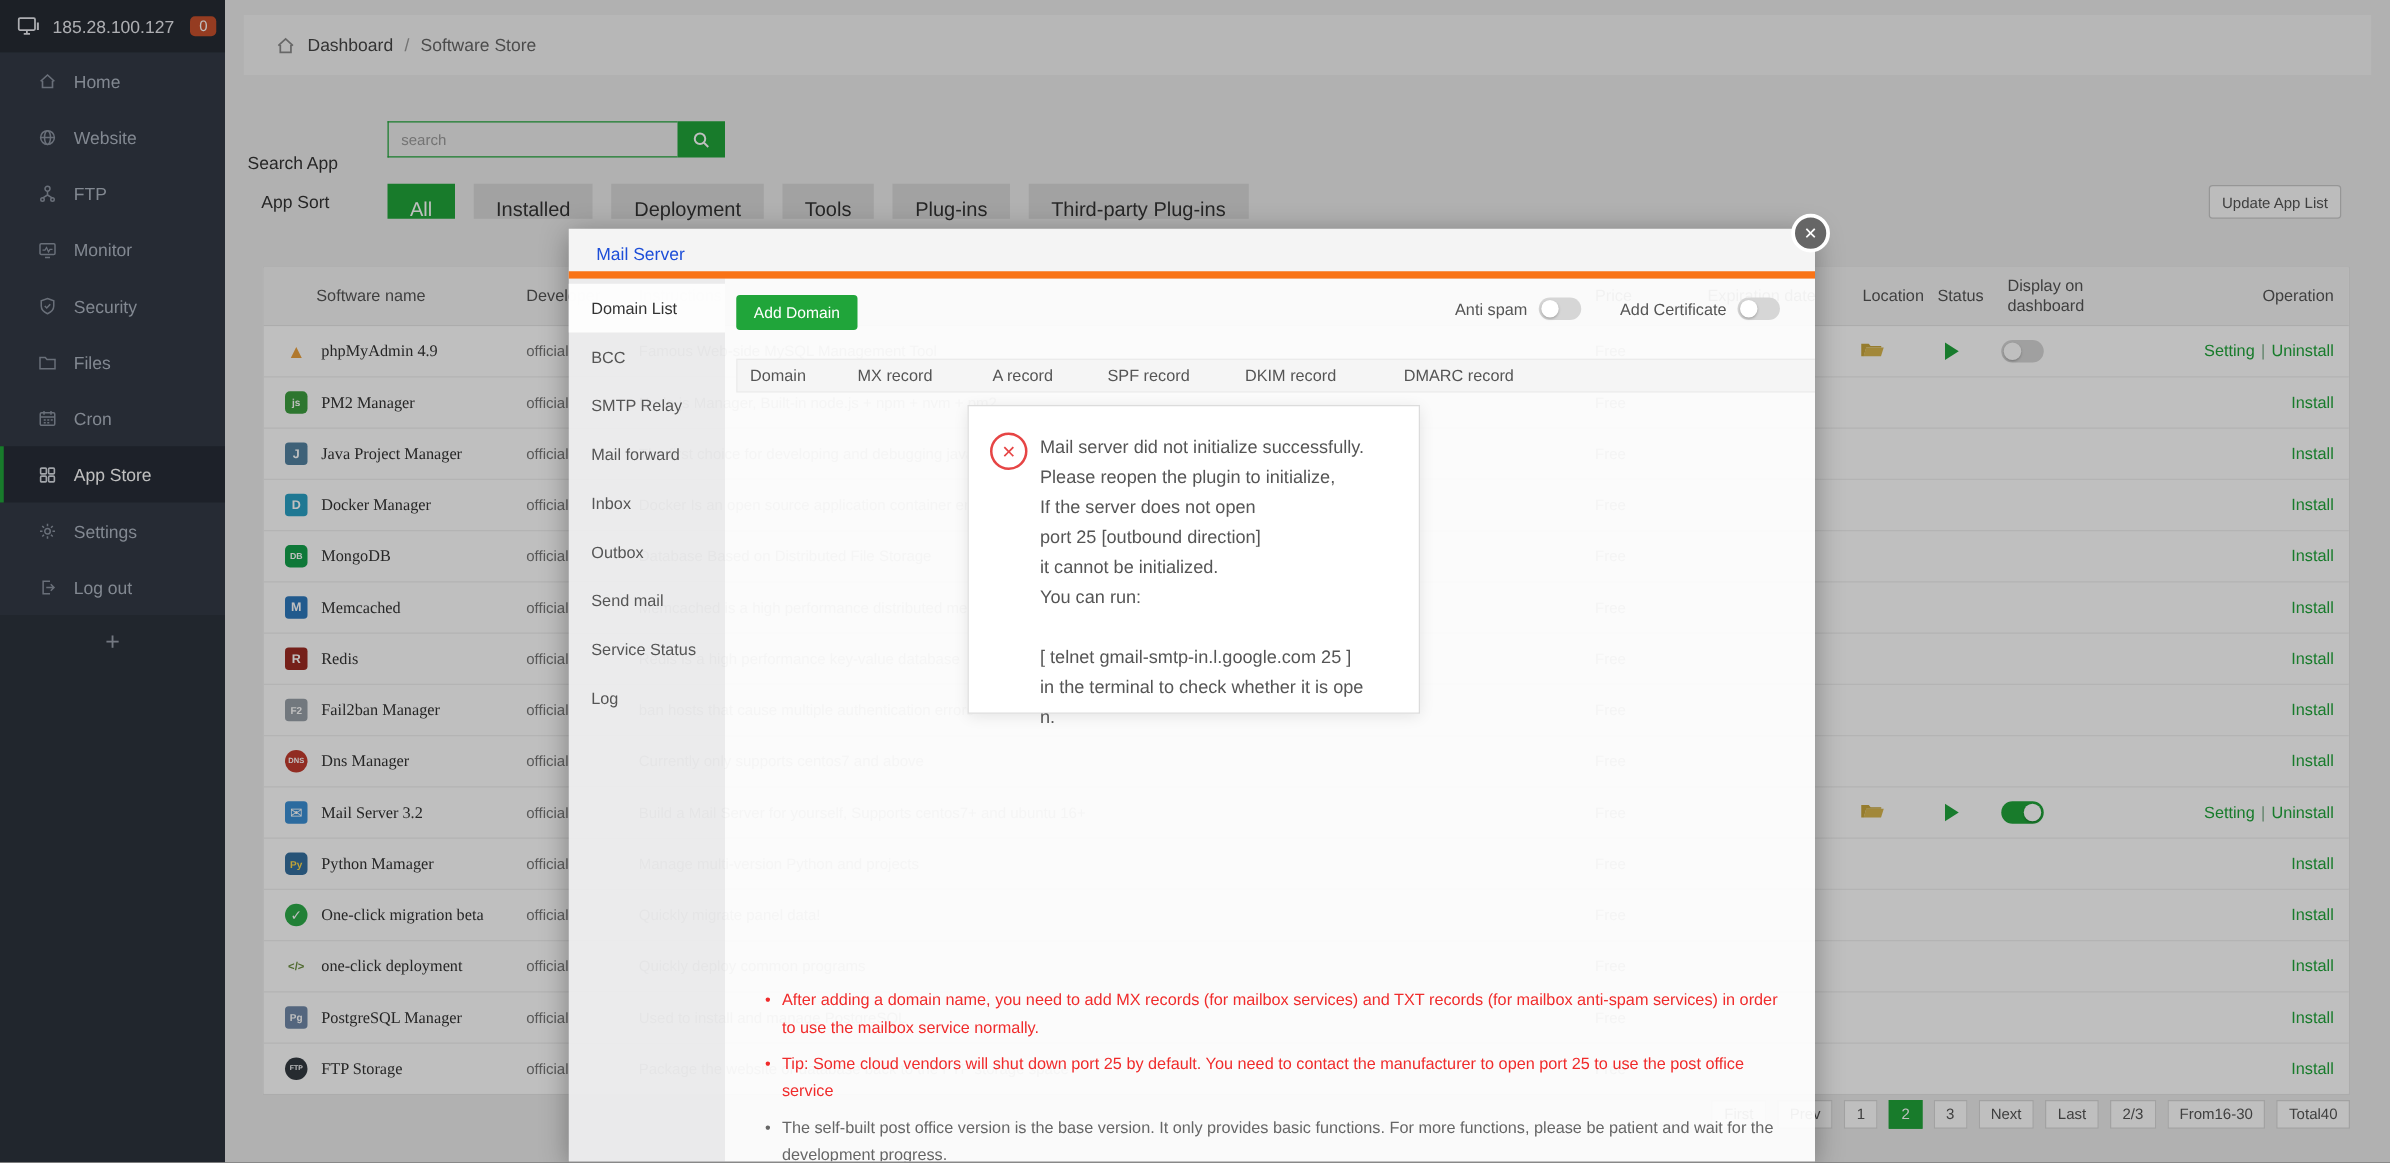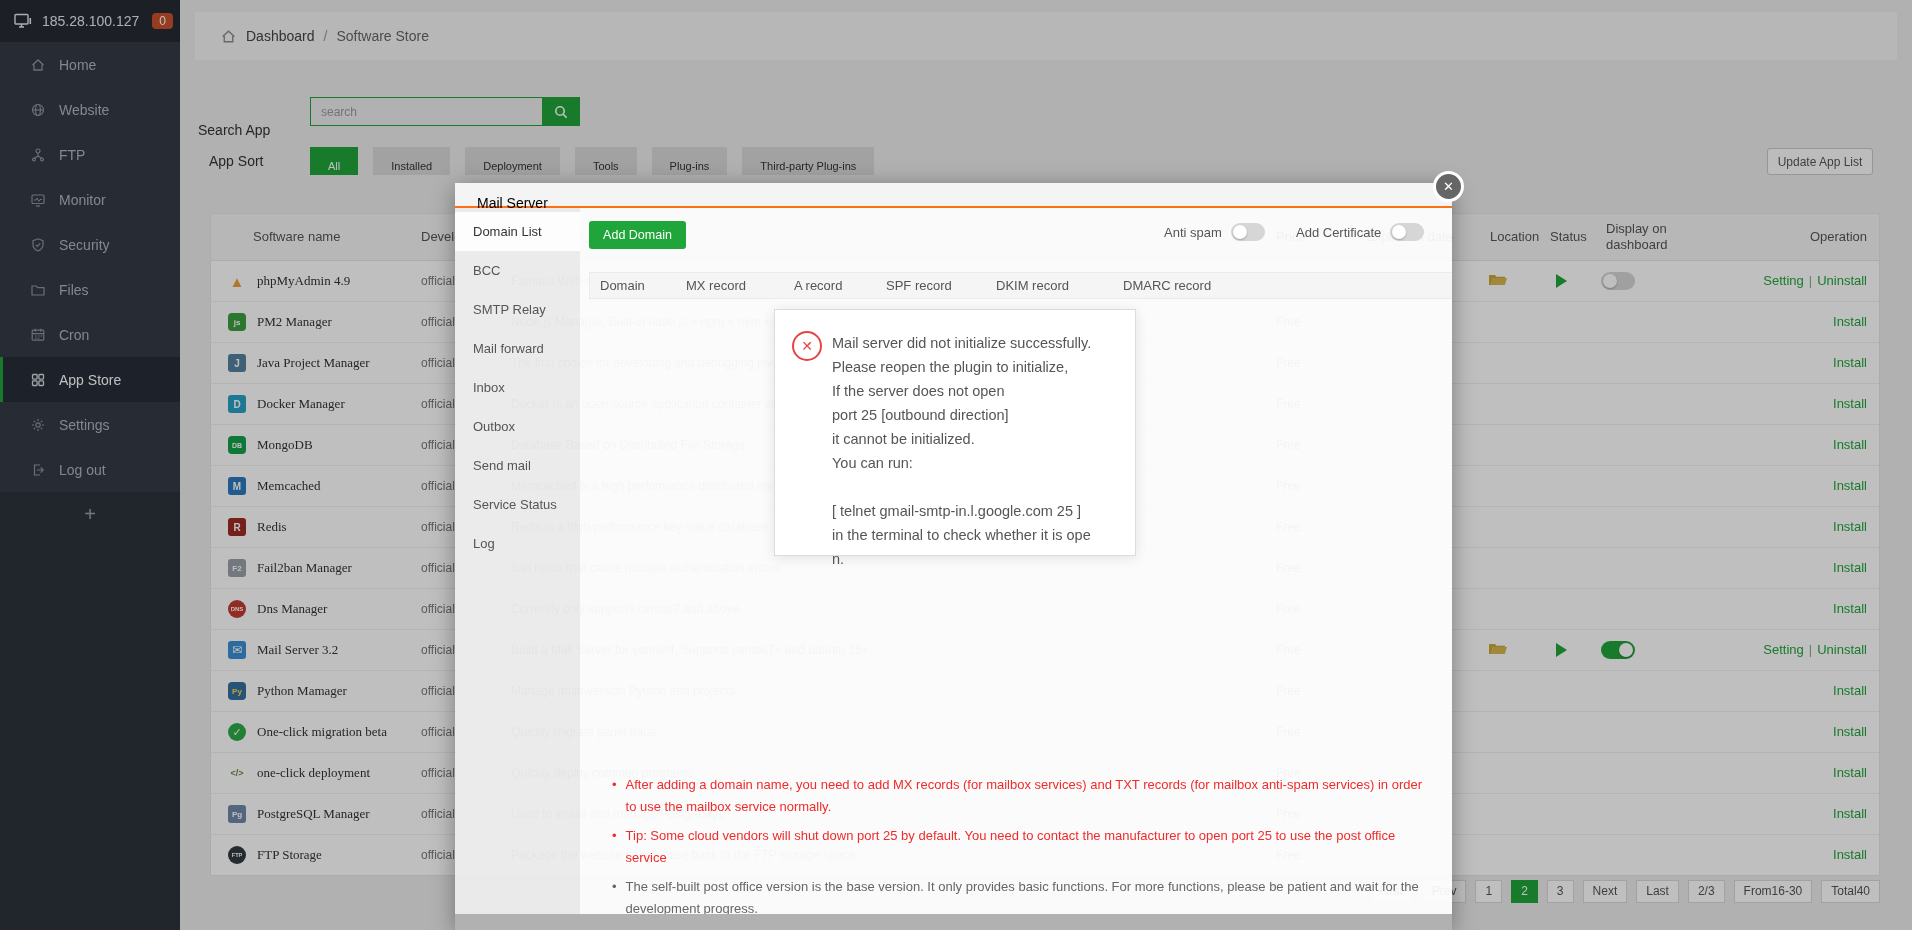--- a/index.html
+++ b/index.html
@@ -22,21 +22,21 @@
   .crumbbar .hic{width:17px;height:17px;color:#8a8a8a;}
   .crumb-sep{color:#999;}
   .crumb-current{color:#666;}
   
   .lbl{position:absolute;font-size:14px;color:#333;}
   .search-wrap{position:absolute;left:310px;top:97px;width:270px;height:29px;display:flex;box-sizing:border-box;}
   .search-wrap input{flex:1;border:1px solid #20a53a;border-right:none;background:#ececec;padding:0 10px;font-size:12px;color:#333;outline:none;font-family:inherit;}
   .search-wrap input::placeholder{color:#9a9a9a;}
   .search-btn{width:38px;background:#20a53a;border:none;display:flex;align-items:center;justify-content:center;cursor:pointer;color:#fff;}
   .filters{position:absolute;left:310px;top:147px;display:flex;gap:15px;}
-  .filters .fbtn{height:28px;padding:13px 18px;background:#d8d8d8;border:none;font-size:11px;color:#333;cursor:pointer;font-family:inherit;}
+  .filters .fbtn{height:28px;padding:13px 18px;background:#d8d8d8;border:none;font-size:16px;color:#333;cursor:pointer;font-family:inherit;}
   .filters .fbtn.active{background:#20a53a;color:#fff;}
   .update-btn{position:absolute;left:1767px;top:148px;width:106px;height:27px;background:#fbfbfb;border:1px solid #c9c9c9;border-radius:3px;font-size:12px;color:#555;cursor:pointer;font-family:inherit;}
   
   .apptable{position:absolute;left:210px;top:213px;width:1670px;background:#fff;border:1px solid #e6e6e6;box-sizing:border-box;}
   .thead{position:relative;height:46px;background:#f5f5f5;border-bottom:1px solid #e6e6e6;font-size:13px;color:#555;}
   .thead .th{position:absolute;line-height:46px;white-space:nowrap;}
   .thead .th2{position:absolute;top:7px;line-height:16px;}
   .trow{position:relative;height:40px;border-top:1px solid #f0f0f0;background:#fff;font-size:13px;}
   .trow:first-of-type{border-top:none;}
   .c-icon{position:absolute;left:17px;top:11px;width:18px;height:18px;display:flex;align-items:center;justify-content:center;color:#fff;font-weight:bold;box-sizing:border-box;}
@@ -57,21 +57,21 @@
   .pill.on .knob{left:18px;}
   
   .pager{position:absolute;top:880px;right:32px;height:23px;display:flex;gap:9px;font-size:12px;}
   .pgbox{min-width:10px;padding:0 9px;line-height:21px;background:#fff;border:1px solid #d9d9d9;color:#555;text-align:center;cursor:pointer;box-sizing:border-box;}
   .pgbox.active{background:#20a53a;border-color:#20a53a;color:#fff;}
   .pgbox.info{cursor:default;}
   
   .dim{position:absolute;inset:0;background:rgba(0,0,0,0.25);z-index:50;}
   
   .modal{position:absolute;left:455px;top:183px;width:997px;height:747px;z-index:60;box-shadow:0 4px 22px rgba(0,0,0,0.35);}
-  .m-head{height:25px;background:rgba(247,247,247,0.96);border-bottom:2px solid #f97316;line-height:40px;padding-left:22px;font-size:14px;color:#000000;box-sizing:border-box;}
+  .m-head{height:40px;background:rgba(247,247,247,0.96);border-bottom:6px solid #f97316;line-height:40px;padding-left:22px;font-size:14px;color:#1d4ed8;box-sizing:border-box;}
   .m-close{position:absolute;top:-12px;right:-12px;width:25px;height:25px;border-radius:50%;background:#666;border:3px solid #fff;color:#fff;display:flex;align-items:center;justify-content:center;font-size:13px;font-weight:bold;cursor:pointer;z-index:61;}
   .m-body{display:flex;height:706px;}
   .m-tabs{width:125px;background:rgba(239,239,240,0.92);padding-top:4px;flex:0 0 125px;}
   .m-tab{height:39px;line-height:39px;padding-left:18px;font-size:13px;color:#555;cursor:pointer;}
   .m-tab.active{background:rgba(255,255,255,0.88);color:#333;}
   .m-content{flex:1;position:relative;background:rgba(255,255,255,0.93);overflow:hidden;}
   .add-btn{position:absolute;left:9px;top:13px;width:97px;height:28px;background:#20a53a;color:#fff;border:none;border-radius:3px;font-size:12.5px;cursor:pointer;font-family:inherit;}
   .m-toggle{position:absolute;top:15px;display:flex;align-items:center;gap:9px;font-size:13px;color:#555;}
   .dt-head{position:absolute;left:9px;top:64px;width:961px;height:27px;background:rgba(245,245,245,0.96);border:1px solid #ebebeb;font-size:13px;color:#555;box-sizing:border-box;}
   .dt-head .dth{position:absolute;line-height:25px;white-space:nowrap;}

